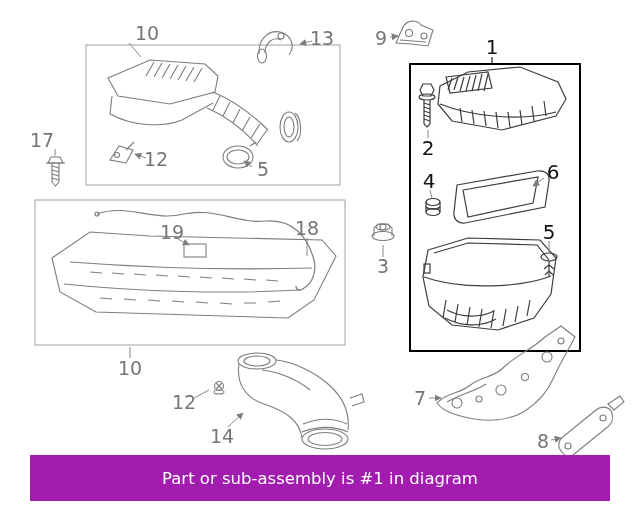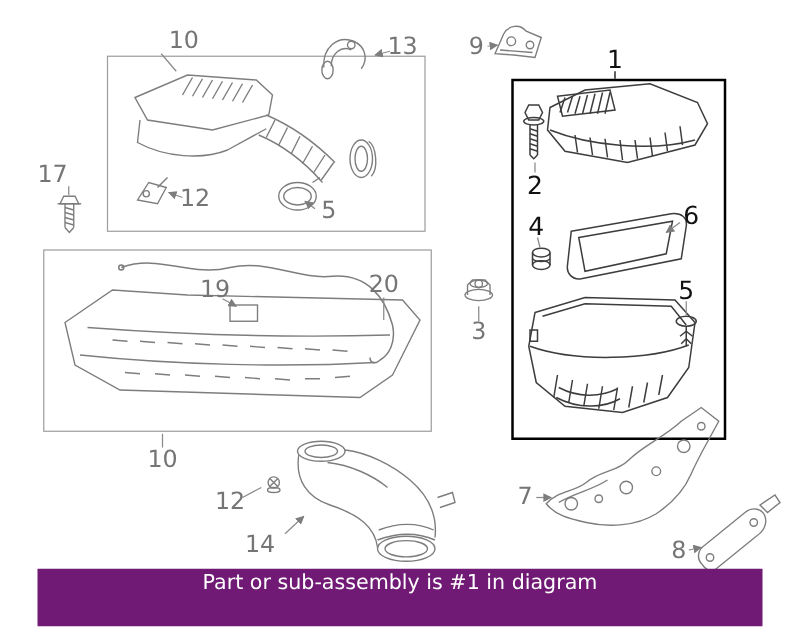--- a/index.html
+++ b/index.html
@@ -9,22 +9,22 @@
   }
   svg{position:absolute;left:0;top:0;}
   .callout{
     position:absolute;transform:translate(-50%,-50%);
     font-size:19px;line-height:1;user-select:none;
   }
   .callout.gray{color:#757575;}
   .callout.black{color:#111111;font-size:20px;}
   .banner{
     position:absolute;left:30px;top:455px;width:580px;height:46px;
-    background:#701a75;color:#ffffff;text-align:center;
-    display:flex;flex-direction:row;justify-content:center;gap:1px;
+    background:#a21caf;color:#ffffff;text-align:center;
+    display:flex;flex-direction:column;justify-content:center;gap:1px;
   }
   .banner div{font-size:16.5px;line-height:21px;}
 </style>
 </head>
 <body>
 
 <div class="screen">
 
   <svg width="640" height="512" viewBox="0 0 640 512">
     <defs>
@@ -210,24 +210,24 @@
   <span class="callout black" style="left:429px;top:181px">4</span>
   <span class="callout black" style="left:549px;top:232px">5</span>
   <span class="callout black" style="left:553px;top:172px">6</span>
   <span class="callout gray" style="left:420px;top:398px">7</span>
   <span class="callout gray" style="left:543px;top:441px">8</span>
   <span class="callout gray" style="left:381px;top:38px">9</span>
   <span class="callout gray" style="left:147px;top:33px">10</span>
   <span class="callout gray" style="left:263px;top:169px">5</span>
   <span class="callout gray" style="left:156px;top:159px">12</span>
   <span class="callout gray" style="left:322px;top:38px">13</span>
-  <span class="callout gray" style="left:208px;top:436px">14</span>
+  <span class="callout gray" style="left:222px;top:436px">14</span>
   <span class="callout gray" style="left:184px;top:402px">12</span>
   <span class="callout gray" style="left:130px;top:368px">10</span>
   <span class="callout gray" style="left:42px;top:140px">17</span>
-  <span class="callout gray" style="left:307px;top:228px">20</span>
+  <span class="callout gray" style="left:307px;top:228px">18</span>
   <span class="callout gray" style="left:172px;top:232px">19</span>
 
   <div class="banner">
     <div>Part or sub-assembly is #1 in diagram</div>
   </div>
 
 </div>
 
 </body></html>

